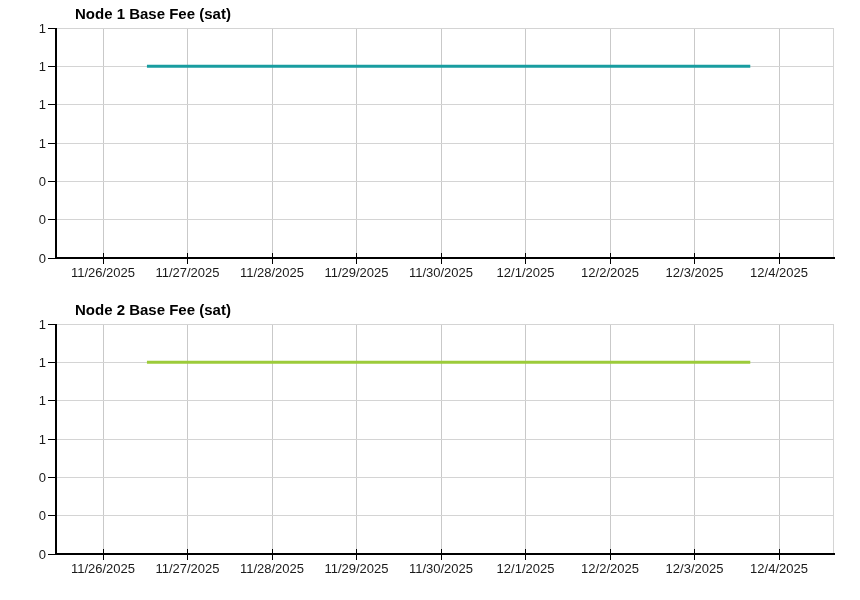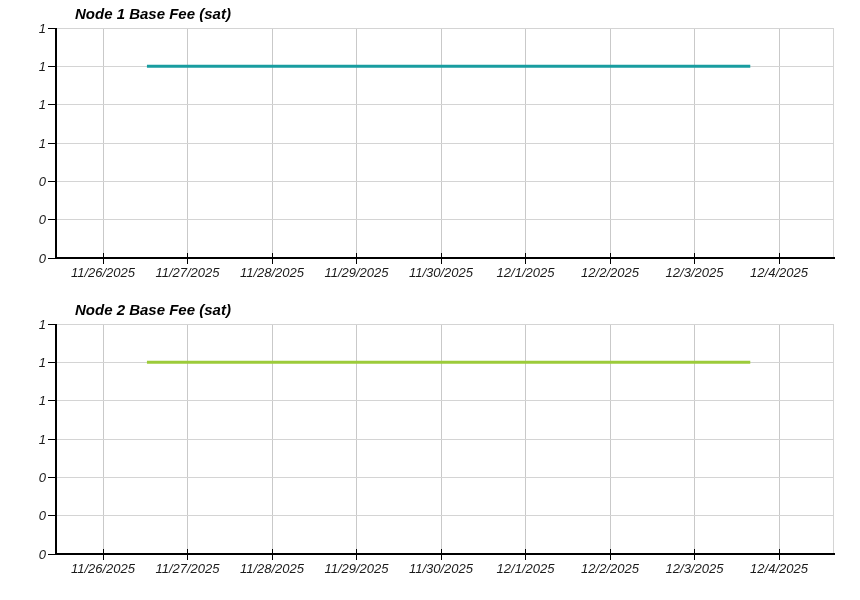--- a/index.html
+++ b/index.html
@@ -13,21 +13,20 @@
     width: 860px;
     height: 600px;
     background: #ffffff;
     overflow: hidden;
   }
   .chart {
     position: absolute;
     left: 0;
     width: 860px;
     height: 292px;
-    font-style: italic;
   }
   .chart-1 { top: 0; }
   .chart-2 { top: 296px; }
   .chart-title {
     position: absolute;
     left: 75px;
     top: 5px;
     font-size: 15px;
     font-weight: bold;
     color: #000000;

